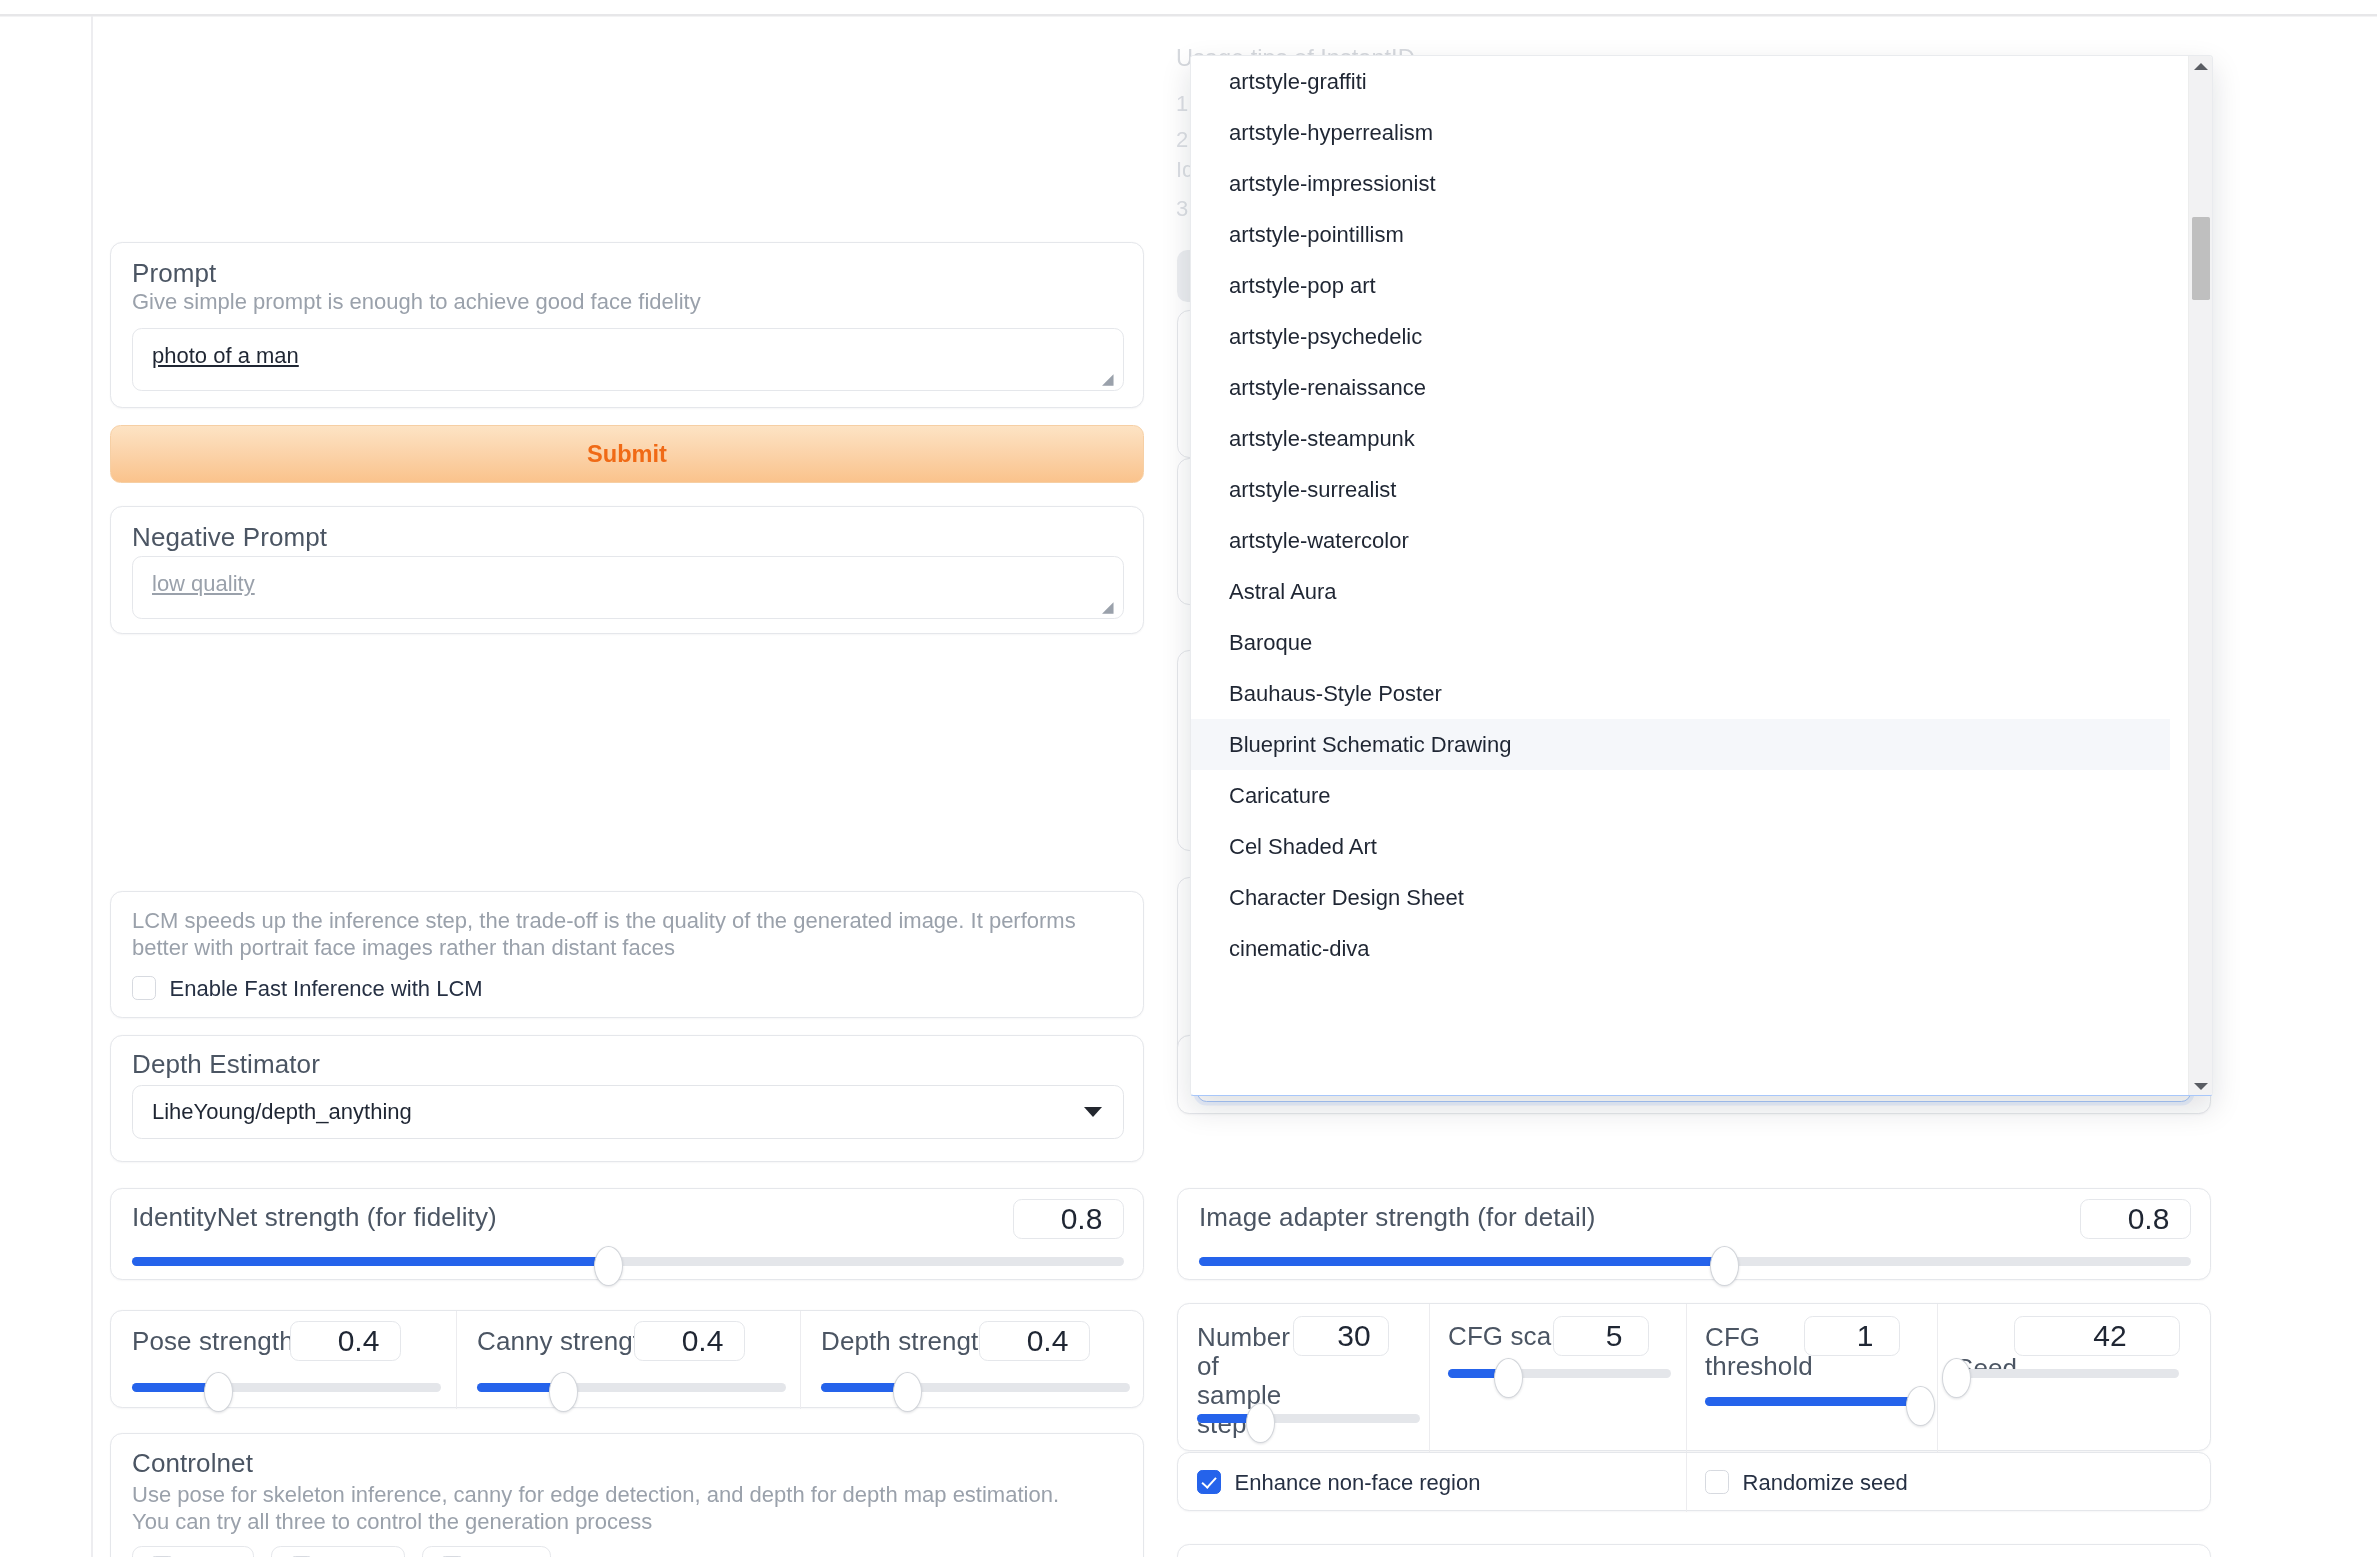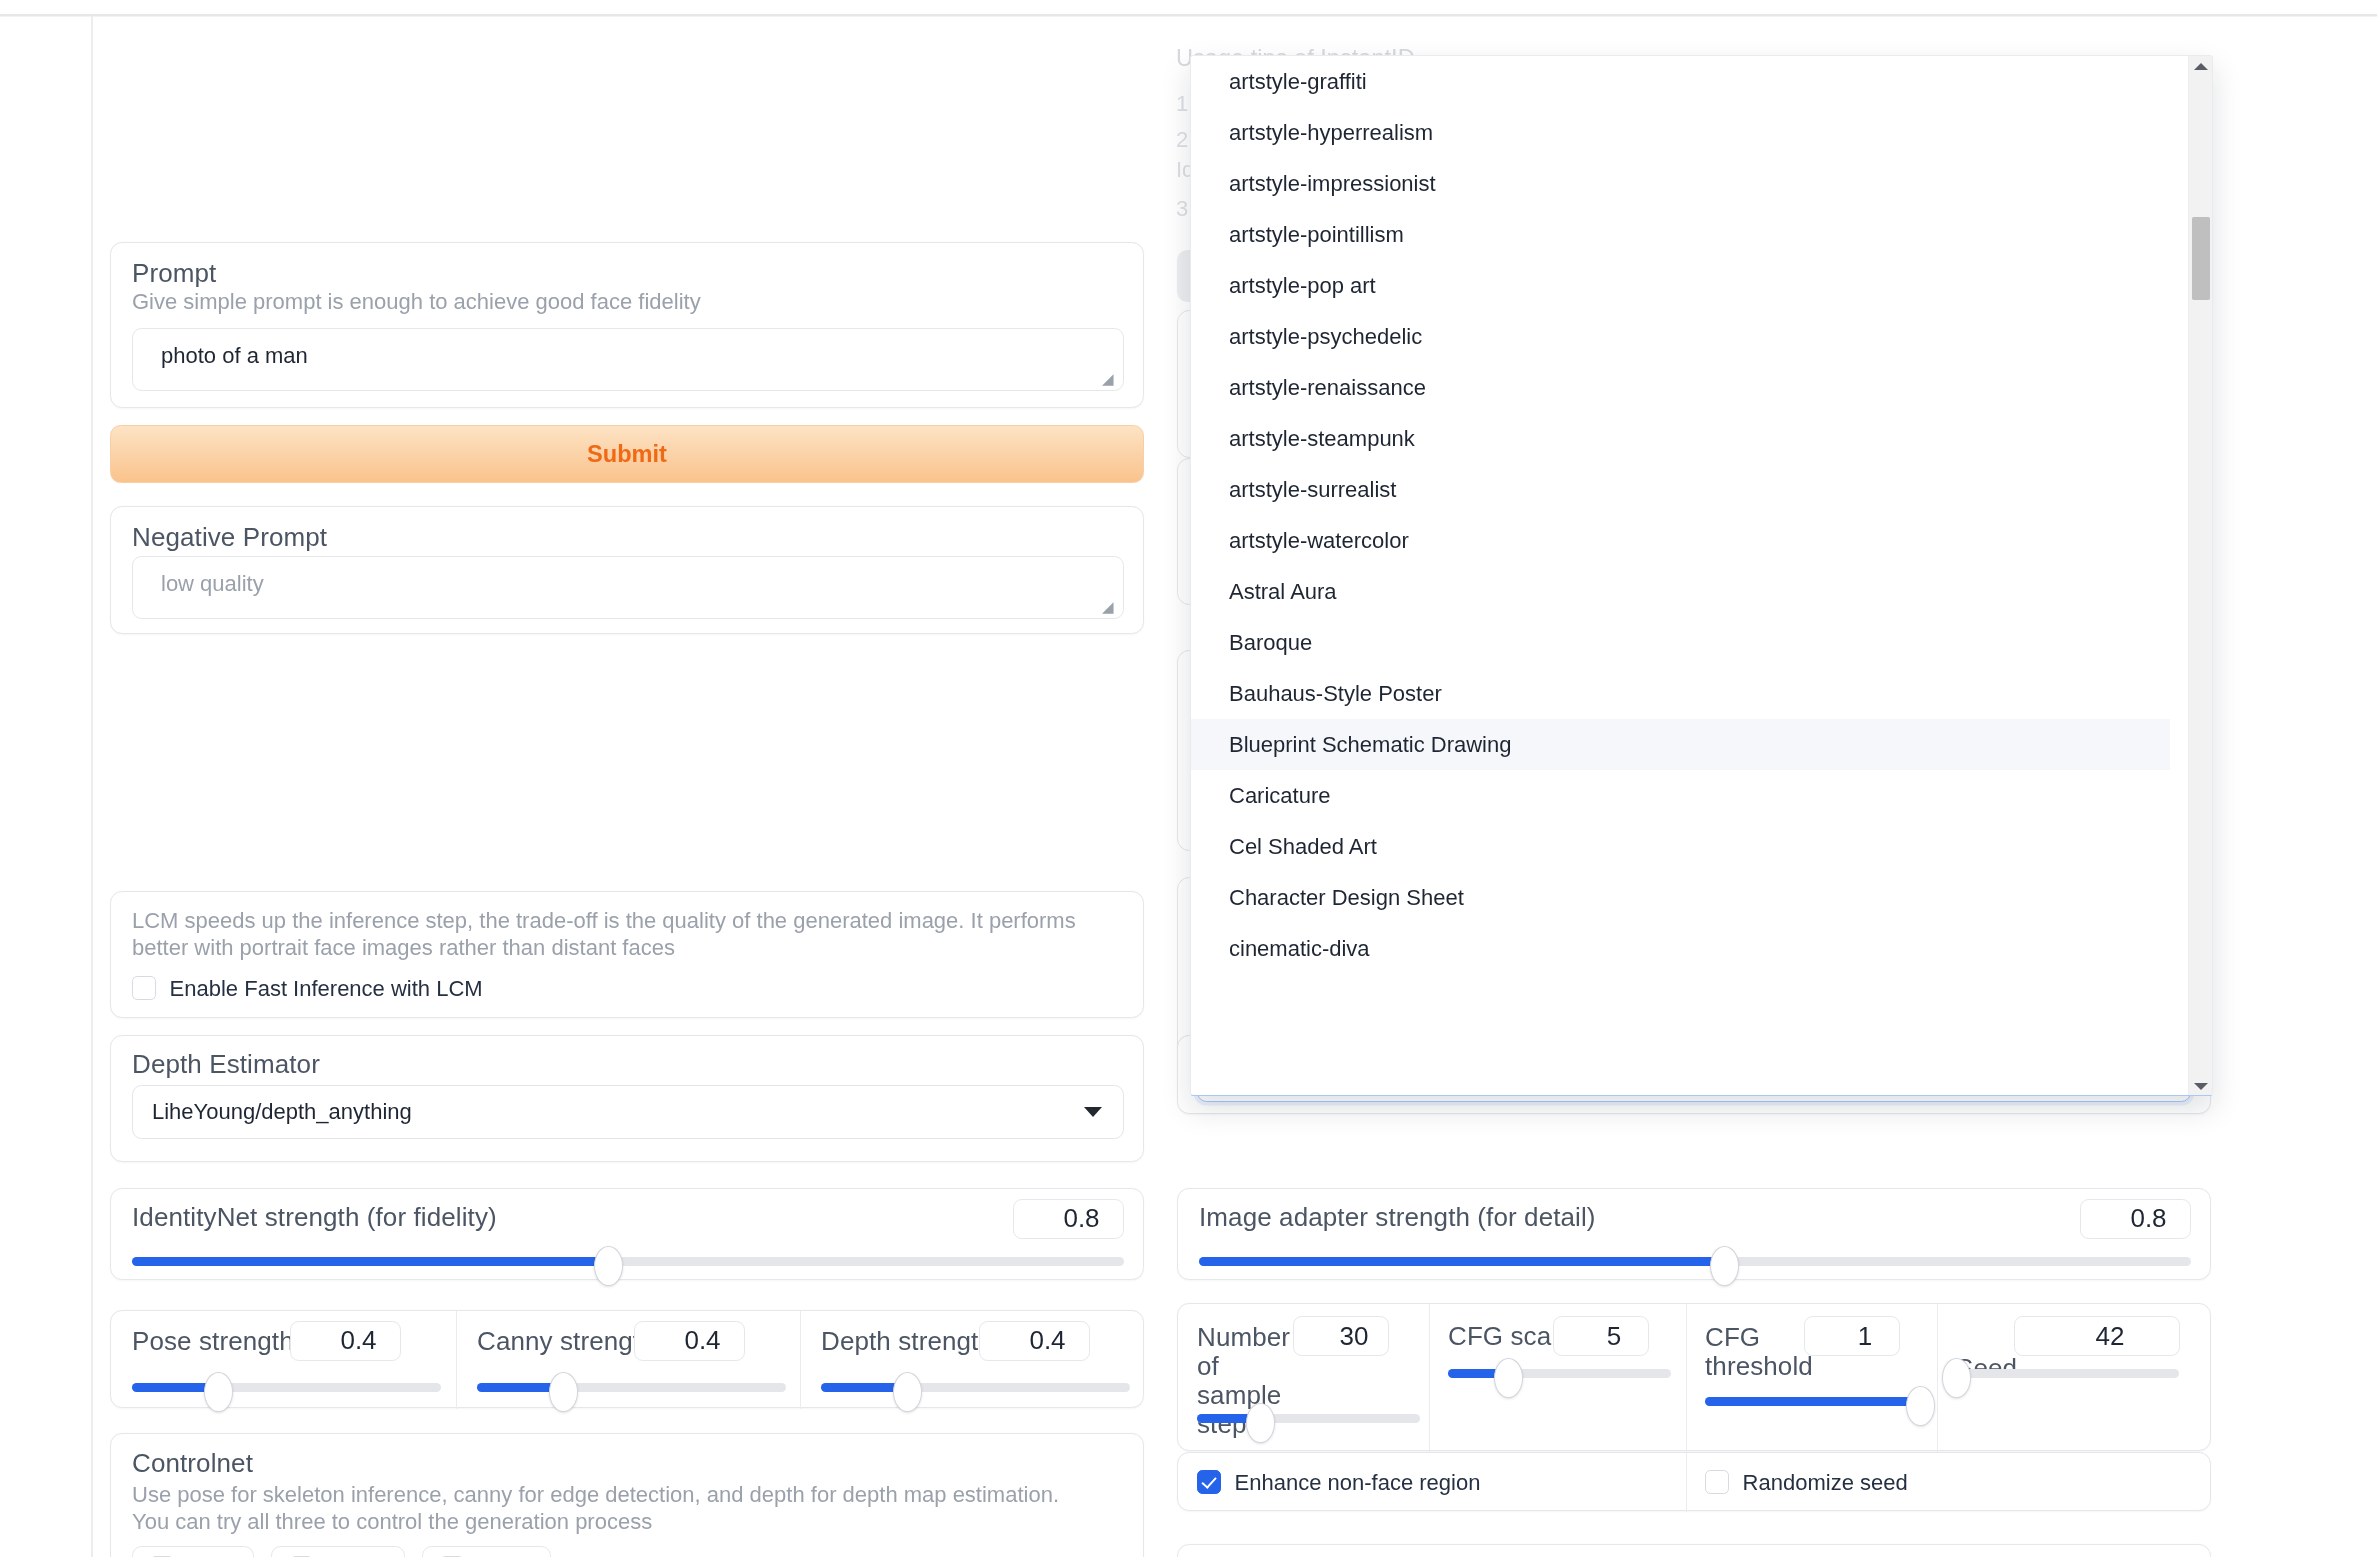--- a/index.html
+++ b/index.html
@@ -54,21 +54,22 @@
     line-height: 27px;
   }
   .field {
     background: #ffffff;
     border: 0.9px solid #e5e7eb;
     border-radius: 9.6px;
     color: #1f2633;
     font-size: 22px;
     display: flex;
     align-items: flex-start;
-    padding: 14px 28px;
+    padding: 14px 19px;
+    text-decoration: underline;
   }
   .field.placeholder { color: #9aa1ab; }
   .resize-grip {
     position: absolute; right: 7px; bottom: 4.4px;
     width: 14px; height: 14px;
     color: #9aa1ab; font-size: 15px; line-height: 14px;
   }
 
   
   .submit-btn {
@@ -163,21 +164,21 @@
     border: 0.9px solid #d2d5da;
     box-shadow: 0 0.9px 2.6px rgba(16,24,40,.13);
     cursor: pointer;
   }
   .num-box {
     position: absolute;
     border: 0.9px solid #e5e7eb;
     border-radius: 8.7px;
     background: #ffffff;
     color: #1f2633;
-    font-size: 26px;
+    font-size: 30px;
     display: flex; align-items: center; justify-content: center; padding-left: 26px;
   }
   .usage-title {
     position: absolute;
     left: 1176px; top: 45px;
     font-size: 23.6px;
     color: #d6d9de;
     white-space: nowrap;
   }
   .usage-li {

